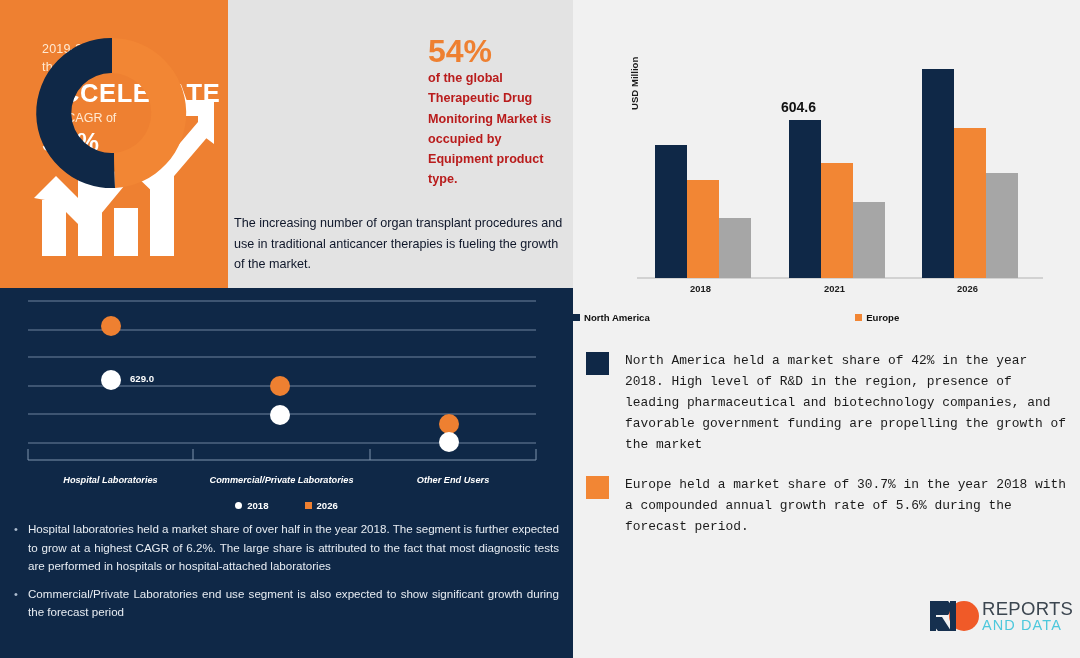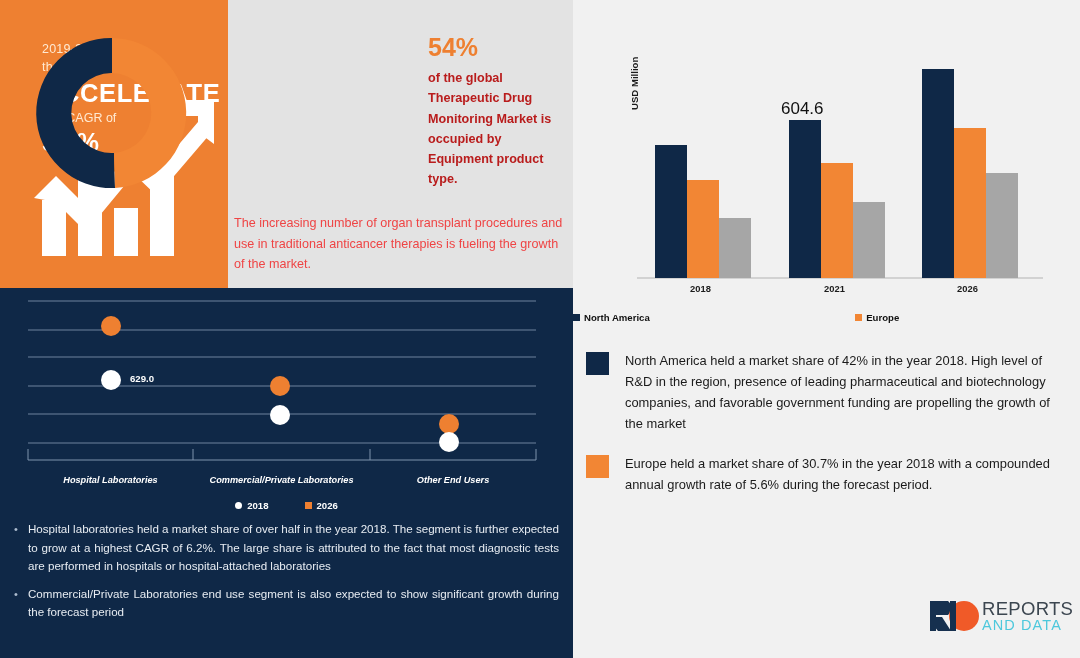--- a/index.html
+++ b/index.html
@@ -39,29 +39,29 @@
   .accel-icon { position: absolute; left: 30px; top: 92px; width: 190px; height: 172px; }
 
   
   .donut-panel {
     position: absolute; left: 228px; top: 0; width: 345px; height: 288px;
     background: #e3e3e3;
   }
   .donut-svg { position: absolute; left: 12px; top: 22px; }
   .pct-big {
     position: absolute; left: 428px; top: 33px;
-    font-size: 25px; font-weight: bold; color: #ee8031;
+    font-size: 32px; font-weight: bold; color: #ee8031;
   }
   .pct-text {
     position: absolute; left: 428px; top: 68px; width: 142px;
     font-size: 12.6px; font-weight: bold; color: #b91c1c; line-height: 20.3px;
   }
   .donut-note {
     position: absolute; left: 234px; top: 213px; width: 330px;
-    font-size: 12.6px; color: #ef4444; line-height: 20.5px;
+    font-size: 12.6px; color: #0f172a; line-height: 20.5px;
   }
 
   
   .navy-panel {
     position: absolute; left: 0; top: 288px; width: 573px; height: 370px;
     background: #0f2847;
   }
   .dot-label {
     position: absolute; font-size: 9.6px; font-weight: bold; color: #ffffff;
     white-space: nowrap;
@@ -91,40 +91,40 @@
   .right-panel {
     position: absolute; left: 573px; top: 0; width: 507px; height: 658px;
     background: #f1f1f1;
   }
   .ylab {
     position: absolute; left: 629px; top: 110px;
     font-size: 9.6px; font-weight: bold; color: #1c1c1c;
     transform: rotate(-90deg); transform-origin: left top; white-space: nowrap;
   }
   .bar-value {
-    position: absolute; font-size: 17px; font-weight: normal; color: #111111;
+    position: absolute; font-size: 14px; font-weight: bold; color: #111111;
     white-space: nowrap;
   }
   .xtick {
     position: absolute; top: 283px; font-size: 9.4px; font-weight: bold;
     color: #1c1c1c; text-align: center; white-space: nowrap;
   }
   .bar-legend {
     position: absolute; top: 312px; left: 573px; width: 571px;
     display: flex; justify-content: space-between; gap: 22px; align-items: center;
   }
   .bl-item { display: flex; align-items: center; gap: 4px; }
   .bl-sq { width: 7px; height: 7px; }
   .bl-txt { font-size: 9.6px; font-weight: bold; color: #111111; }
 
   .right-bullets { position: absolute; left: 586px; top: 350px; width: 480px; }
   .rb-row { display: flex; margin-bottom: 19px; }
   .rb-sq { flex: 0 0 23px; height: 23px; margin-right: 16px; margin-top: 2px; }
   .rb-txt {
-    flex: 1; font-size: 12.9px; color: #1b1b1b; line-height: 21px;
+    flex: 1; font-size: 12.9px; color: #1b1b1b; line-height: 21px; font-family: Liberation Mono, monospace;
   }
 
   .logo { position: absolute; left: 928px; top: 597px; width: 140px; height: 42px; }
   .logo-rd { position: absolute; left: 0; top: 2px; }
   .logo-r1 {
     position: absolute; left: 54px; top: 1px;
     font-size: 18.5px; color: #3c4650; letter-spacing: .3px;
   }
   .logo-r2 {
     position: absolute; left: 54px; top: 20px;

